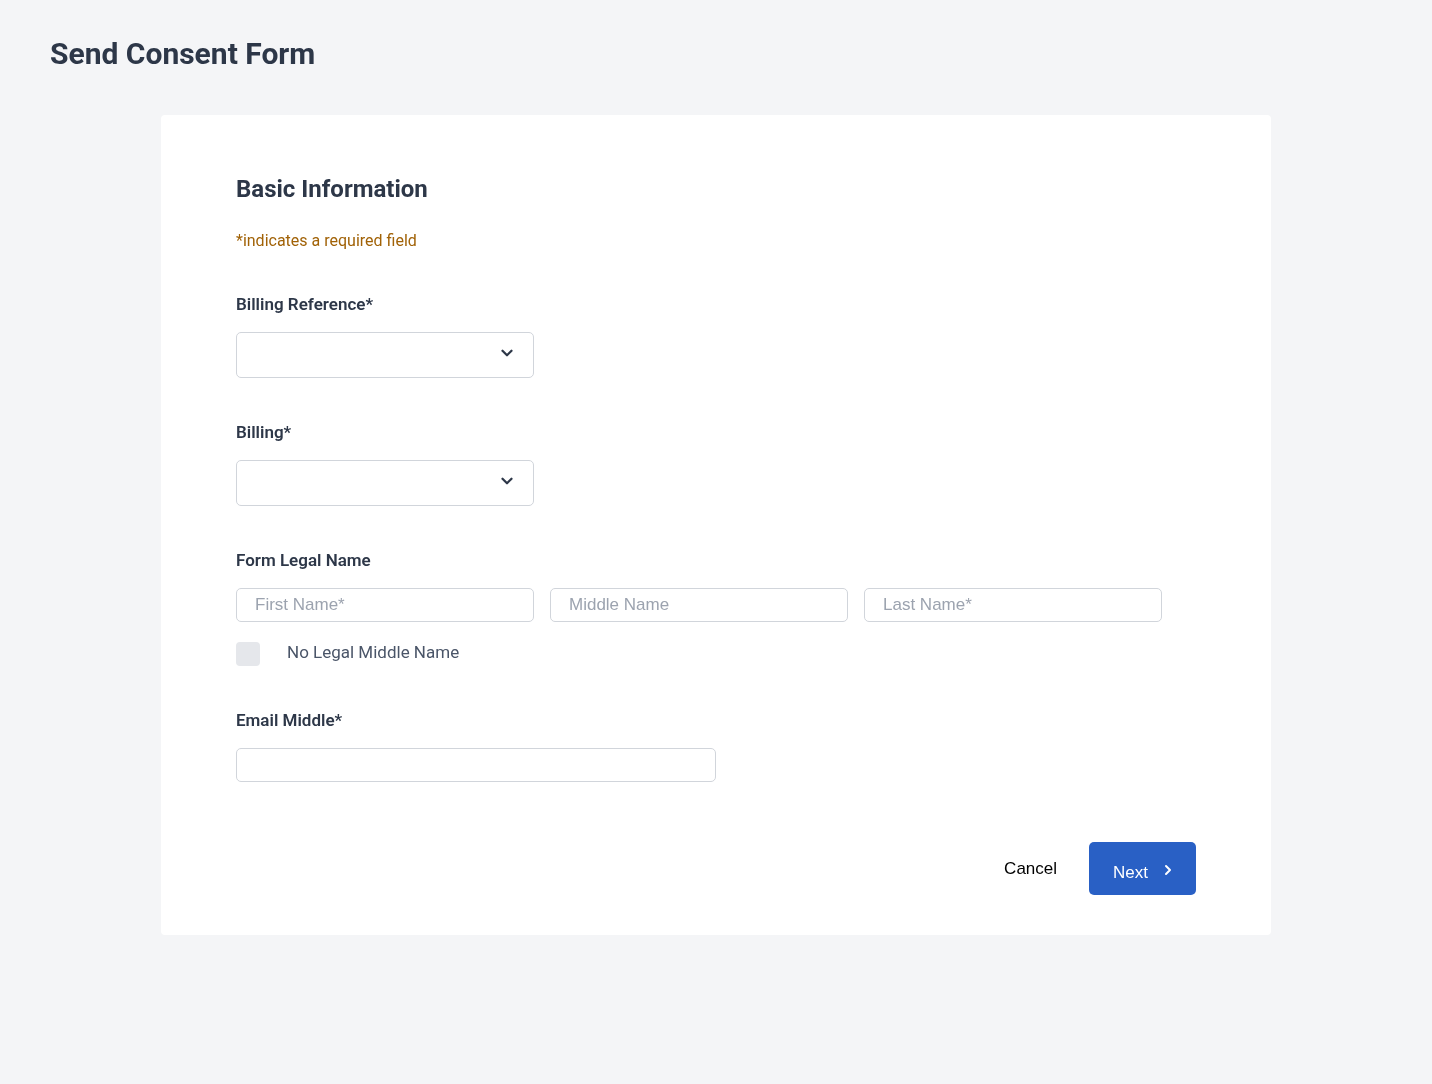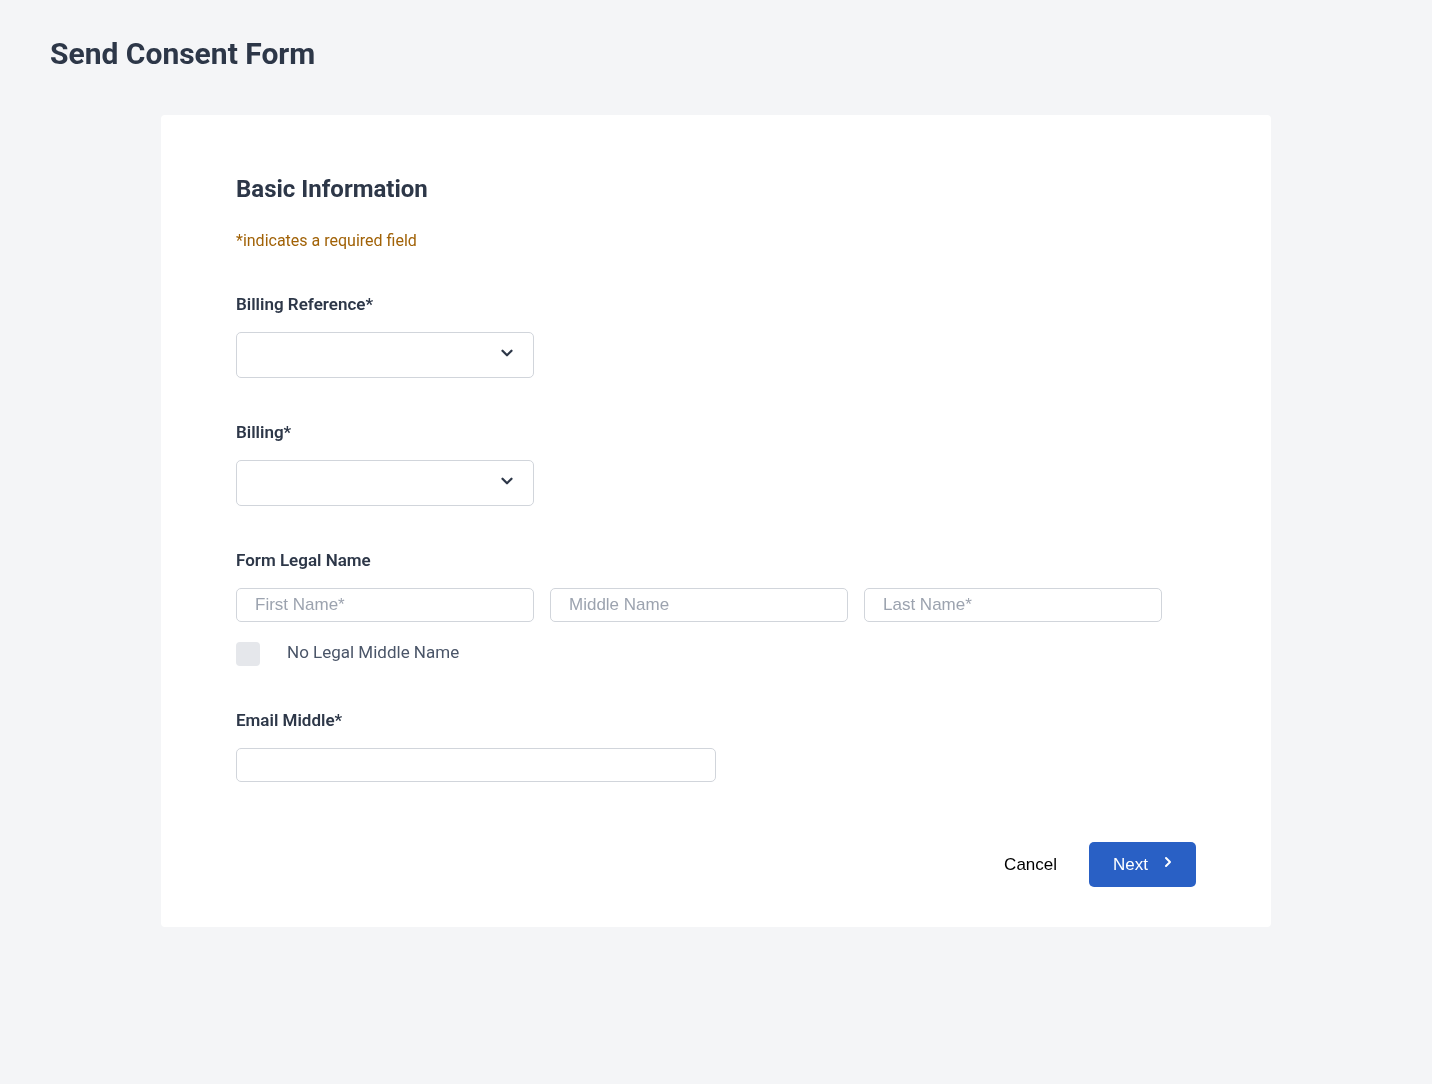--- a/index.html
+++ b/index.html
@@ -127,21 +127,21 @@
       font-size: 17px;
       color: #000000;
       cursor: pointer;
       font-weight: 500;
     }
     .next-button {
       background: #2960c5;
       color: #ffffff;
       border: none;
       border-radius: 5px;
-      padding: 12px 20px 12px 24px;
+      padding: 20px 20px 12px 24px;
       font-size: 17px;
       font-weight: 500;
       cursor: pointer;
       display: flex;
       align-items: center;
       gap: 12px;
     }
     .next-button svg {
       stroke: #ffffff;
     }

